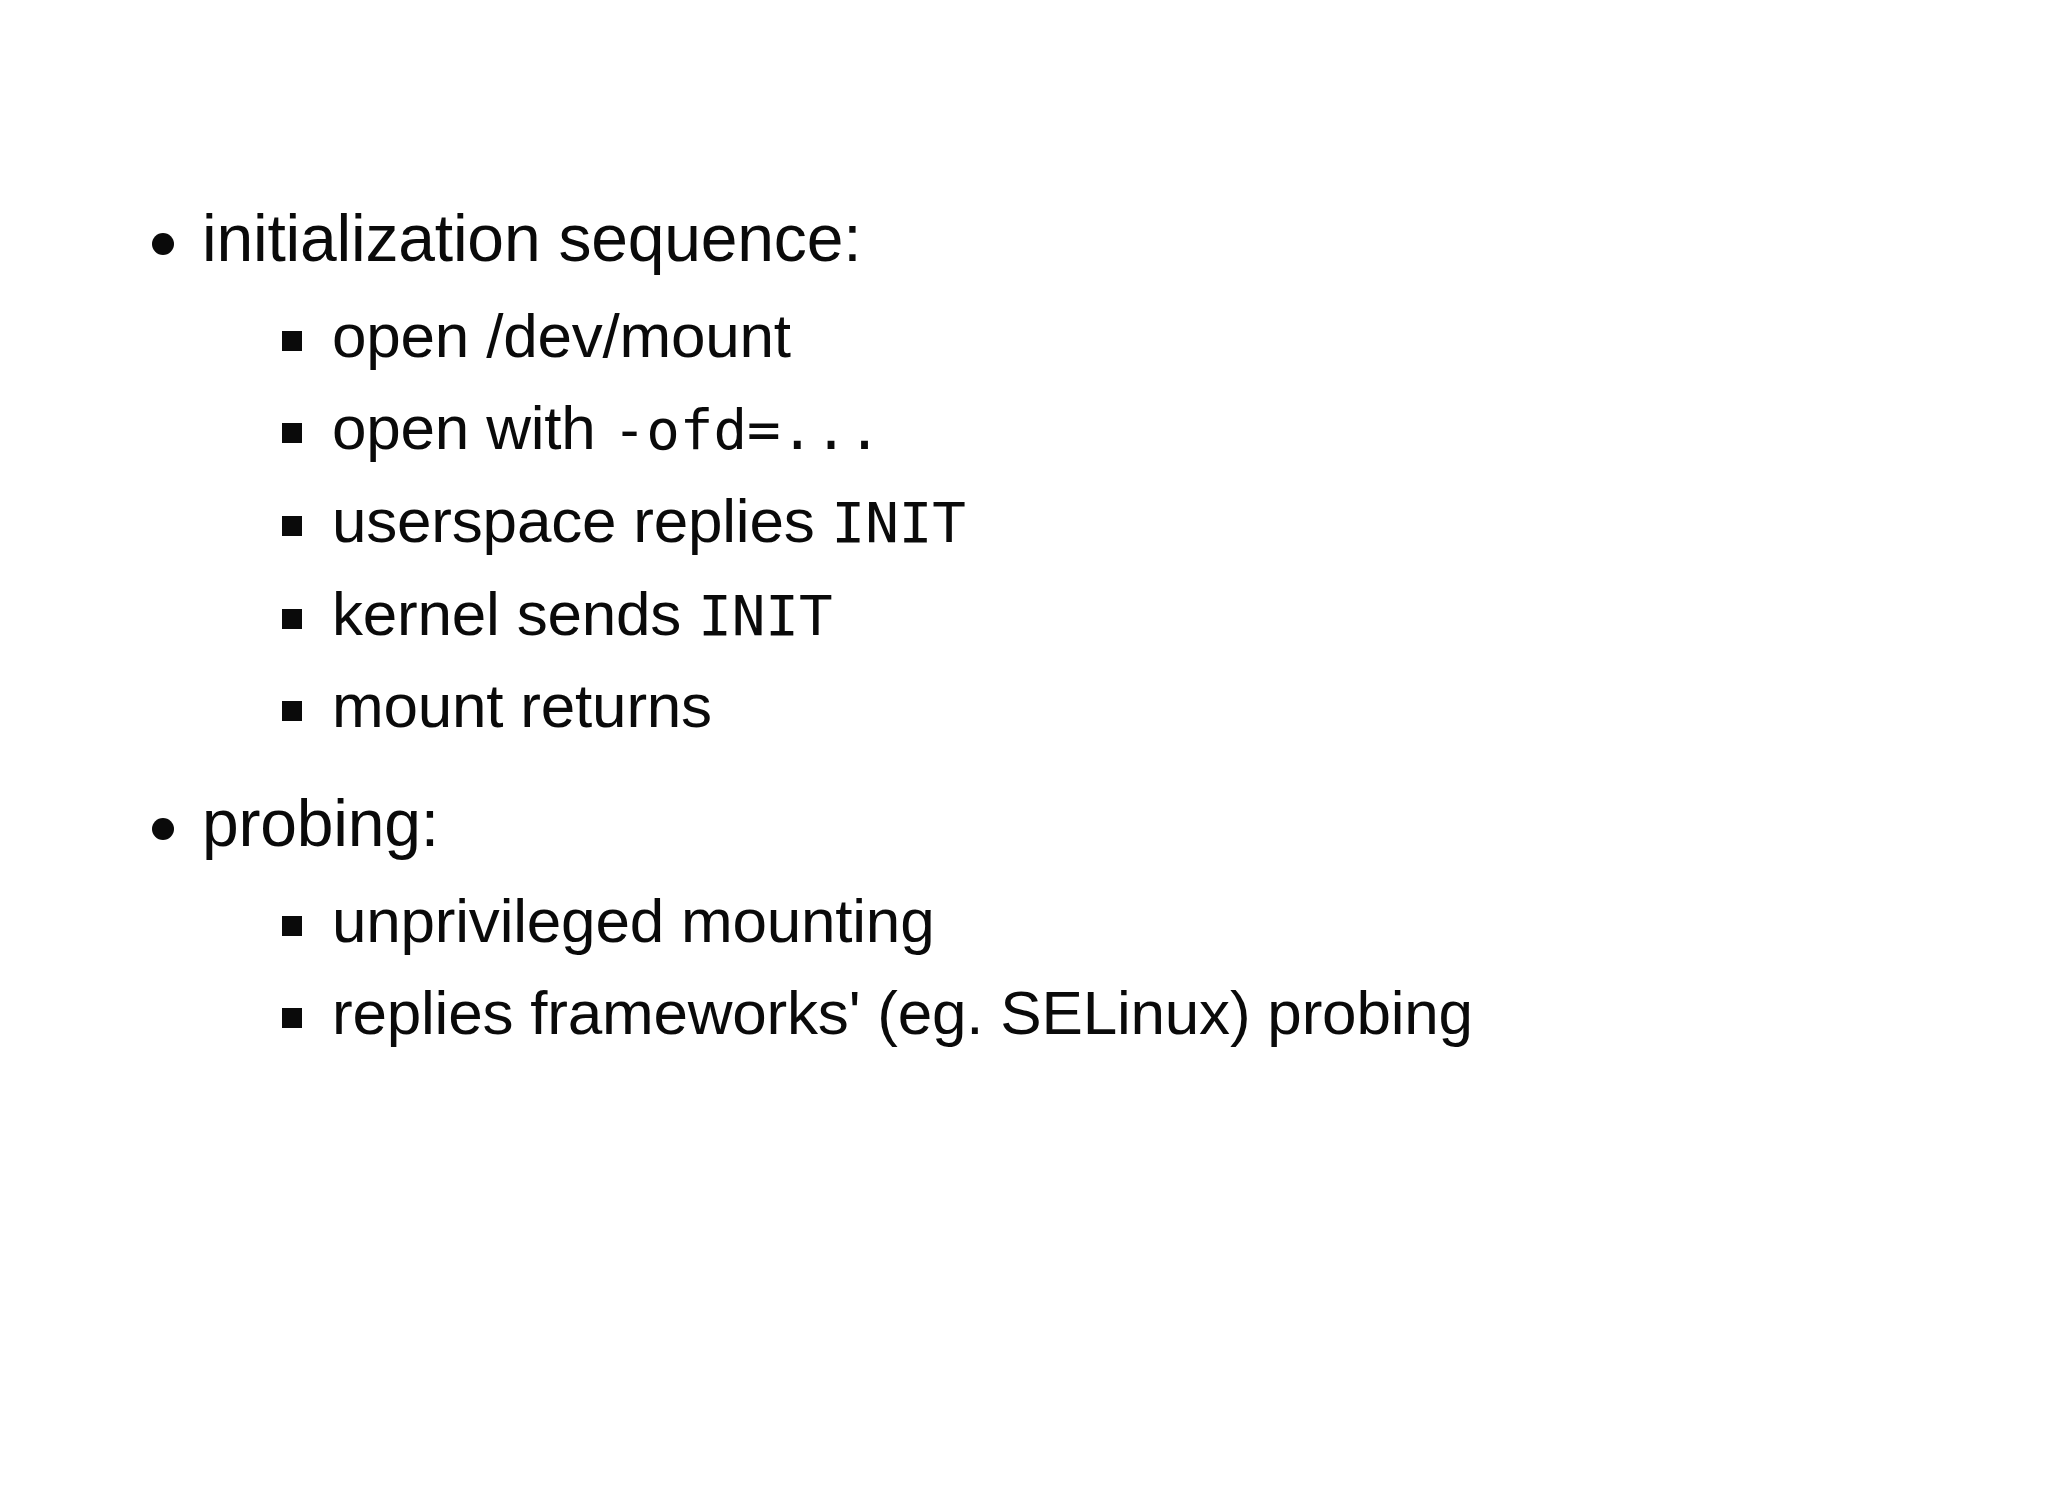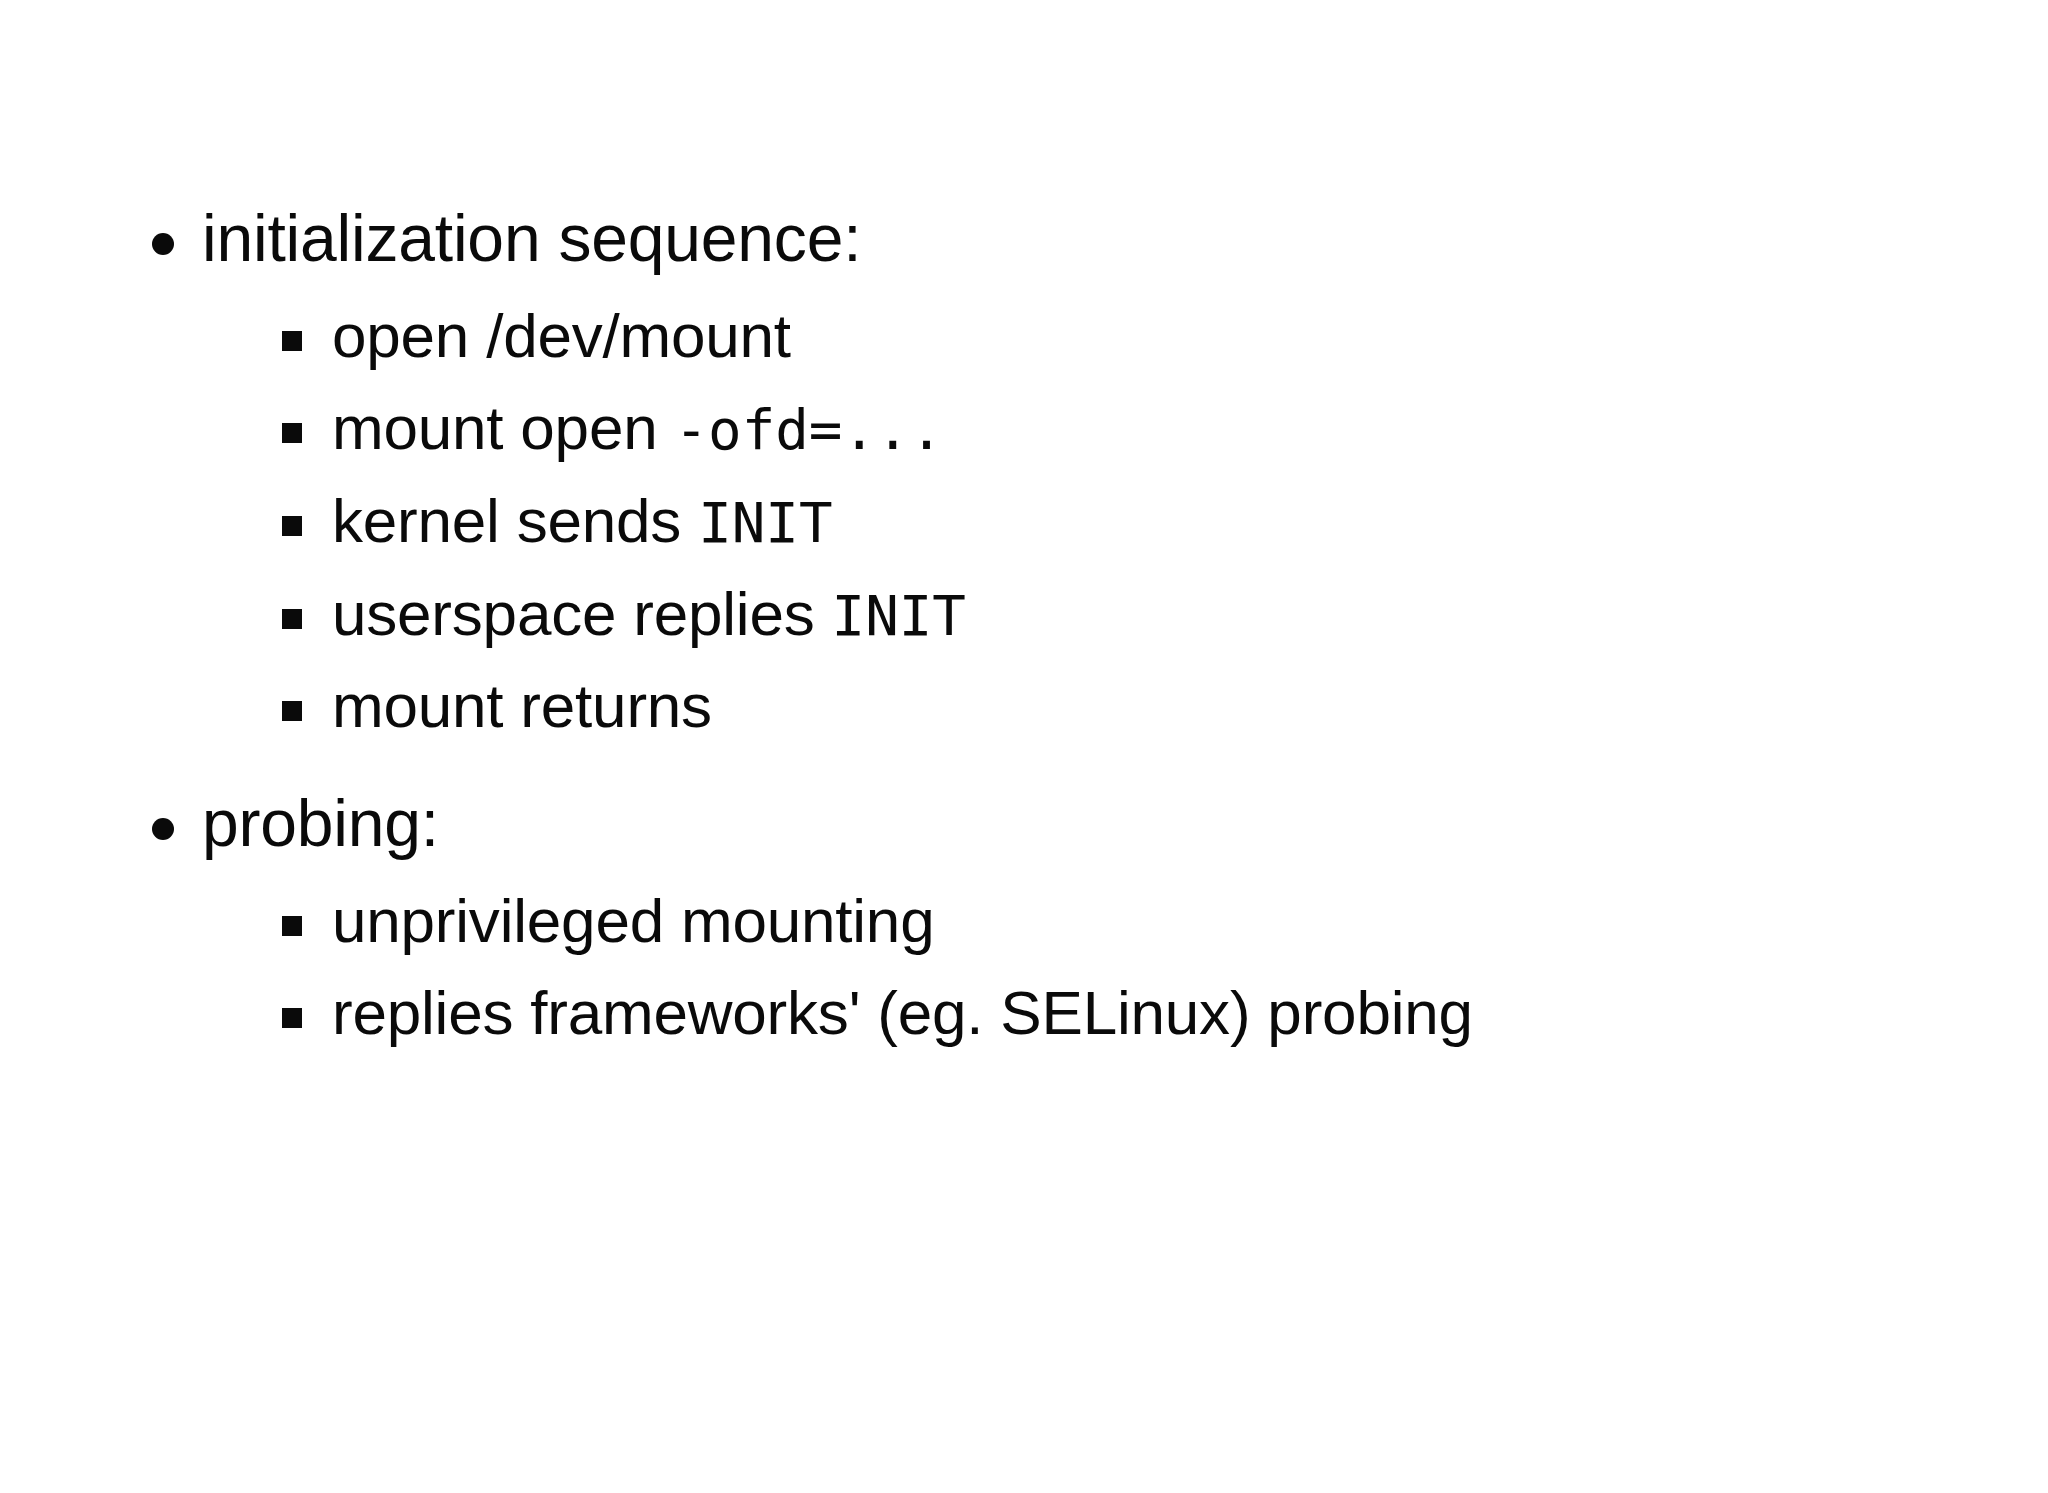--- a/index.html
+++ b/index.html
@@ -120,35 +120,35 @@
       <span class="marker">
           <span class="square"></span>
         </span>
       <span class="text">open /dev/mount</span>
     </div>
 
     <div class="bullet-row level-2">
       <span class="marker">
           <span class="square"></span>
         </span>
-      <span class="text"><span>mount open </span><span class="code">-ofd=...</span></span>
+      <span class="text"><span>open with </span><span class="code">-ofd=...</span></span>
+    </div>
+
+    <div class="bullet-row level-2">
+      <span class="marker">
+          <span class="square"></span>
+        </span>
+      <span class="text"><span>userspace replies </span><span class="code">INIT</span></span>
     </div>
 
     <div class="bullet-row level-2">
       <span class="marker">
           <span class="square"></span>
         </span>
       <span class="text"><span>kernel sends </span><span class="code">INIT</span></span>
-    </div>
-
-    <div class="bullet-row level-2">
-      <span class="marker">
-          <span class="square"></span>
-        </span>
-      <span class="text"><span>userspace replies </span><span class="code">INIT</span></span>
     </div>
 
     <div class="bullet-row level-2 seq-gap">
       <span class="marker">
           <span class="square"></span>
         </span>
       <span class="text">mount returns</span>
     </div>
 
     <div class="bullet-row level-1 group-gap">

